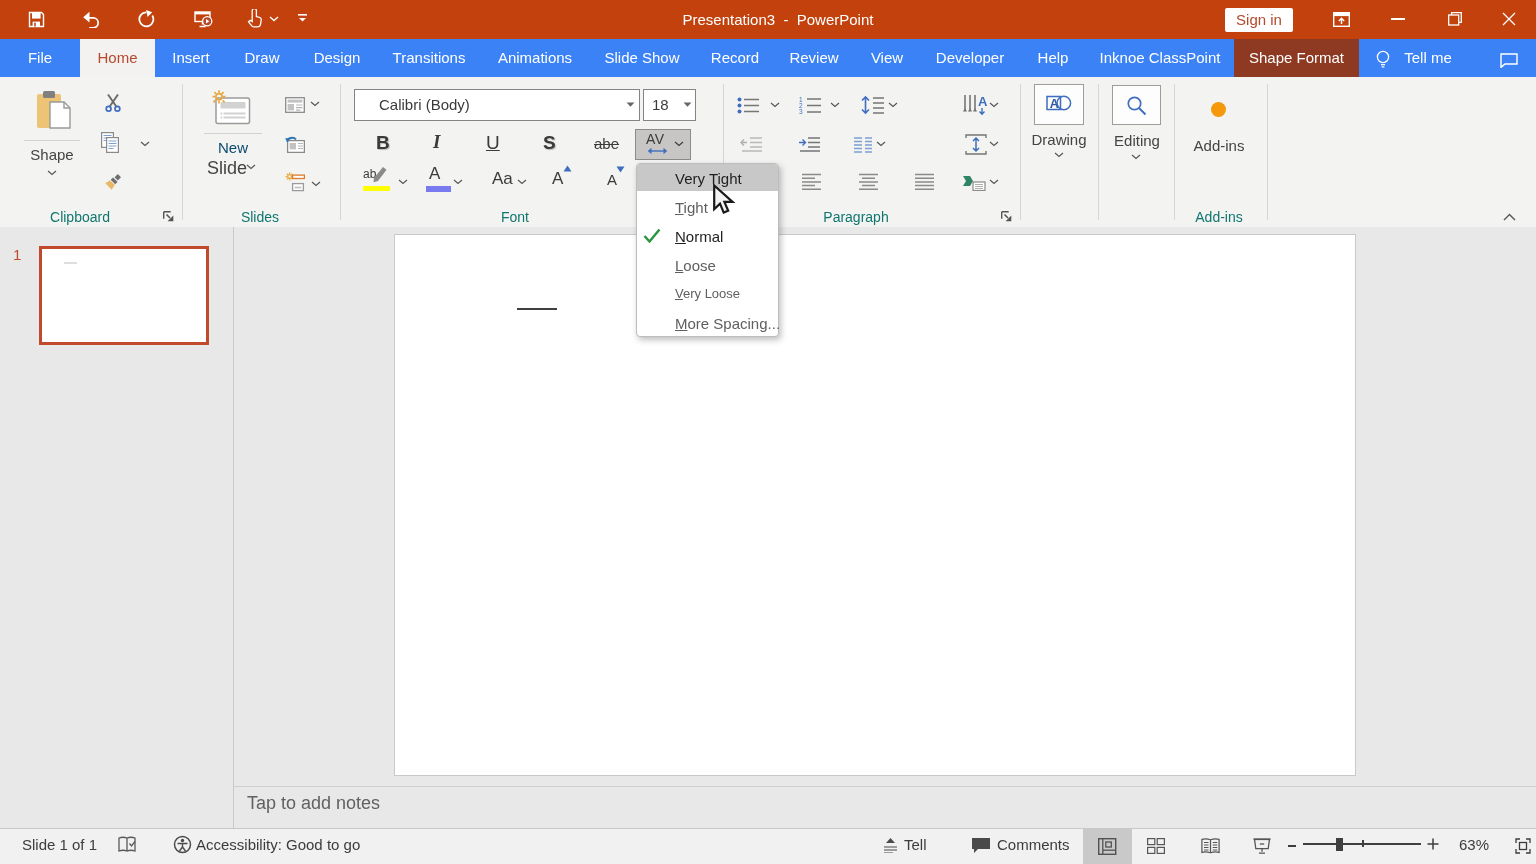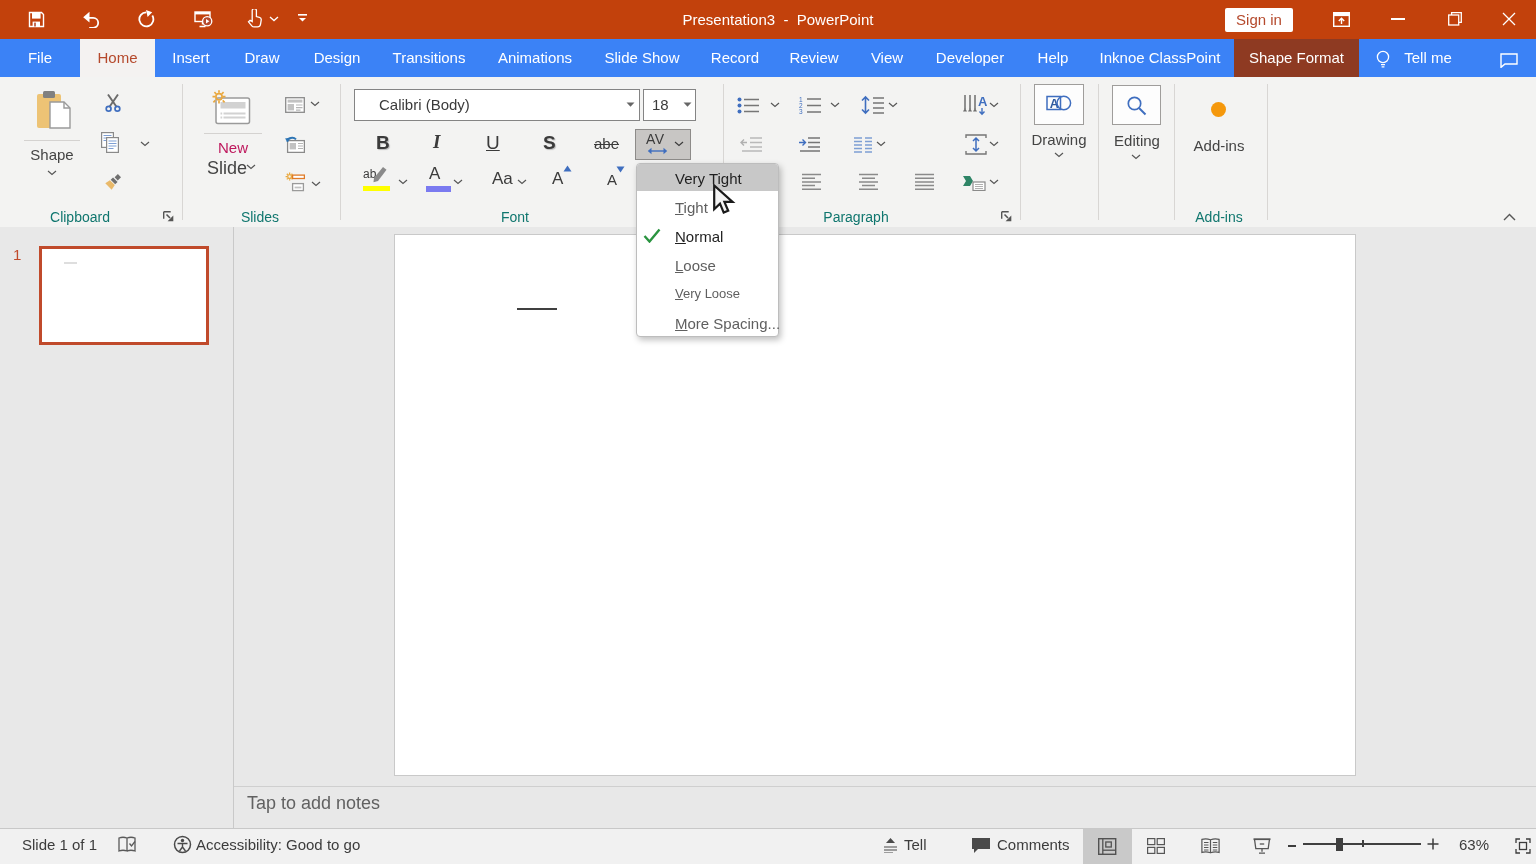--- a/index.html
+++ b/index.html
@@ -143,21 +143,21 @@
   <rect x="6" y="10" width="33.5" height="25.5" rx="2" fill="#fff" stroke="#9a9a9a" stroke-width="1.5"></rect>
   <rect x="10.5" y="14" width="25" height="6.5" fill="#d2d2d2"></rect>
   <path d="M13.5 25.5 h22 M13.5 29.5 h22" stroke="#d2d2d2" stroke-width="1.8"></path>
   <path d="M10.5 25.5 h1.7 M10.5 29.5 h1.7" stroke="#d2d2d2" stroke-width="1.8"></path>
   <g stroke="#e9a83f" stroke-width="1.7" fill="none">
     <circle cx="9" cy="8.7" r="3.1"></circle>
     <path d="M9 2.2 v2.6 M9 12.8 v2.6 M2.5 8.7 h2.6 M12.9 8.7 h2.6 M4.4 4.1 l1.9 1.9 M12.7 12.4 l1.9 1.9 M13.6 4.1 l-1.9 1.9 M5.3 12.4 l-1.9 1.9"></path>
   </g>
 </svg>
 <div class="abs" style="left:204px;top:133px;width:58px;height:1px;background:#d4d2d0"></div>
-<div class="abs" style="left:204px;top:139px;width:58px;text-align:center;font-size:15px;color:#be185d">New</div>
+<div class="abs" style="left:204px;top:139px;width:58px;text-align:center;font-size:15px;color:#0c4a6e">New</div>
 <div class="abs" style="left:198px;top:158px;width:58px;text-align:center;font-size:18px;color:#444">Slide</div>
 <svg class="abs" style="left:246px;top:164px" width="10" height="6" viewBox="0 0 10 6">
     <path d="M1 1 l4 3.4 L9 1" fill="none" stroke="#565656" stroke-width="1.2"></path>
   </svg>
 <svg class="abs" style="left:285px;top:97px" width="20" height="16" viewBox="0 0 20 16">
   <rect x="0.7" y="0.7" width="18.6" height="14.6" fill="#fff" stroke="#8a8a8a" stroke-width="1.3"></rect>
   <rect x="2.6" y="2.6" width="14.8" height="3" fill="#c2c2c2"></rect>
   <rect x="2.6" y="7" width="6.4" height="6.4" fill="#c2c2c2"></rect>
   <path d="M11 8 h6.5 M11 10.6 h6.5 M11 13.2 h4.5" stroke="#b5b5b5" stroke-width="1.2"></path>
 </svg>

